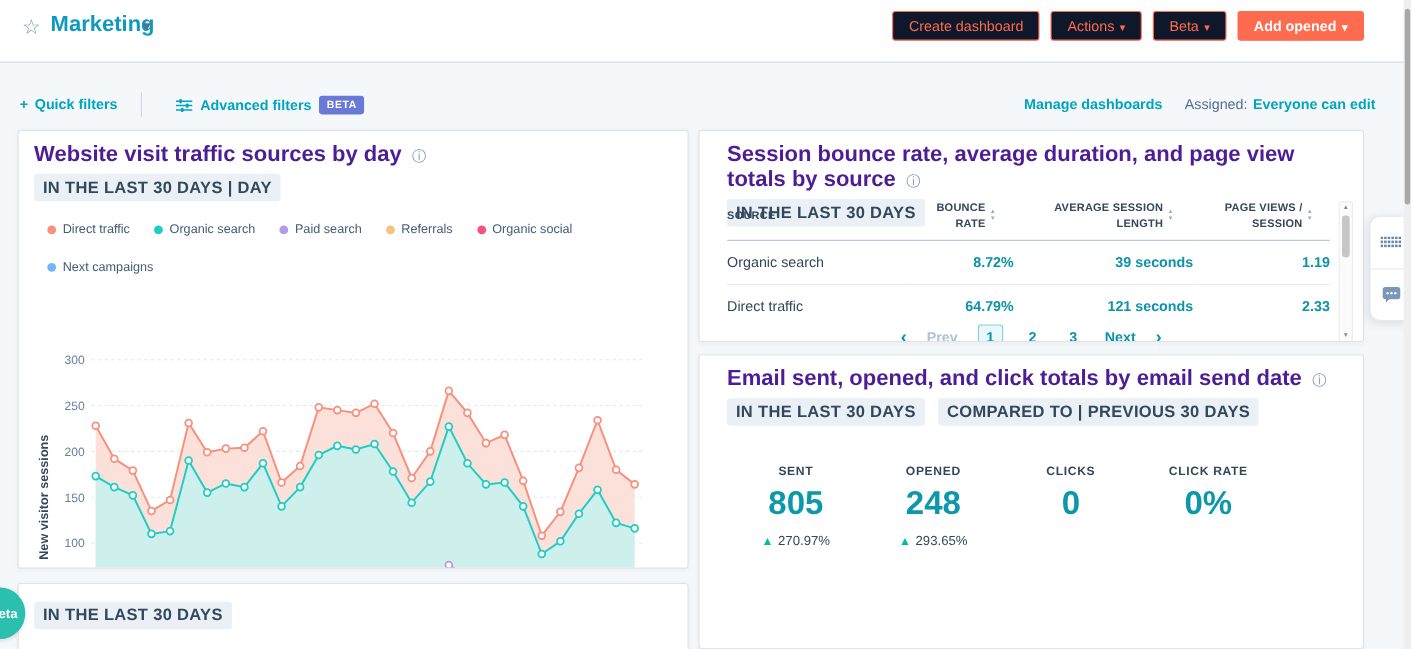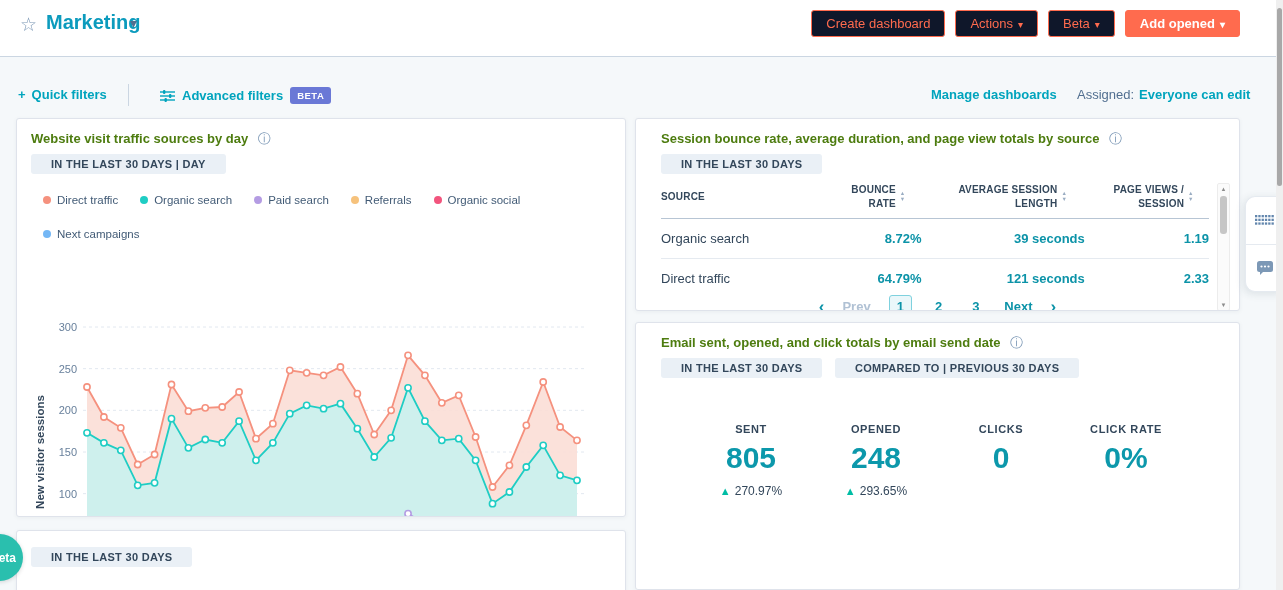--- a/index.html
+++ b/index.html
@@ -26,24 +26,24 @@
   .advanced { position:absolute; left:160px; top:3px; display:flex; align-items:center; gap:7px; }
   .beta-badge { background:#6a78d6; color:#fff; font-size:9.5px; font-weight:bold; letter-spacing:.5px;
                 border-radius:3px; padding:3px 7px; }
   .manage { position:absolute; left:931px; top:3px; }
   .assigned { position:absolute; left:1077px; top:3px; color:#516f90; }
   .assigned b.val { color:#00a4bd; font-weight:bold; cursor:pointer; margin-left:5px; }
 
   
   .card { position:absolute; background:#fff; border:1px solid #dfe3eb; border-radius:3px;
           box-shadow:0 1px 4px rgba(45,62,80,.06); overflow:hidden; }
-  .card-title { font-size:13px; font-weight:bold; color:#4d7c0f; }
+  .card-title { font-size:20px; font-weight:bold; color:#4c1d95; }
   .info-i { color:#7c98b6; font-size:13px; font-weight:normal; margin-left:5px; cursor:pointer; }
-  .badge { display:inline-block; background:#eaf0f6; color:#33475b; font-size:11px; font-weight:bold;
-           letter-spacing:.3px; border-radius:3px; padding:4px 20px; margin-top:6px; }
+  .badge { display:inline-block; background:#eaf0f6; color:#33475b; font-size:15px; font-weight:bold;
+           letter-spacing:.3px; border-radius:3px; padding:4px 8px; margin-top:6px; }
 
   .card-traffic { left:16px; top:118px; width:610px; height:399px; padding:10px 14px; }
   .legend { display:flex; gap:22px; margin-top:20px; margin-left:12px; flex-wrap:wrap; }
   .legend-item { display:flex; align-items:center; gap:6px; font-size:11.5px; color:#425b76; cursor:pointer; }
   .legend-dot { width:8px; height:8px; border-radius:50%; }
   .chart-wrap { position:absolute; left:14px; top:200px; }
 
   .card-sources { left:635px; top:118px; width:605px; height:193px; padding:10px 25px; }
   .src-table { position:absolute; left:25px; top:58px; width:548px; border-collapse:collapse; }
   .src-table th { font-size:10px; font-weight:bold; color:#33475b; text-transform:uppercase; letter-spacing:.2px;
@@ -67,21 +67,21 @@
   .tbl-scroll .thumb { position:absolute; left:2px; top:12px; width:7px; height:38px; background:#c6c6c6; border-radius:3px; }
   .pagination { position:absolute; left:0; top:176px; width:100%; display:flex; justify-content:center;
                 align-items:center; gap:18px; font-size:13px; font-weight:bold; }
   .pg-chev { color:#0c93a8; font-size:17px; font-weight:bold; cursor:pointer; }
   .pg-prev { color:#b0c1d4; cursor:default; }
   .pg-next { color:#0c93a8; cursor:pointer; }
   .pg-num { color:#0c93a8; cursor:pointer; padding:3px 7px; }
   .pg-num.current { border:1px solid #7fd1de; background:#eaf7fa; border-radius:3px; }
 
   .card-email { left:635px; top:322px; width:605px; height:268px; padding:10px 25px; }
-  .metrics { position:absolute; left:25px; top:100px; width:555px; display:flex; justify-content:center; }
+  .metrics { position:absolute; left:25px; top:100px; width:555px; display:flex; justify-content:flex-start; }
   .metric { width:125px; text-align:center; }
   .metric .m-label { font-size:11px; font-weight:bold; letter-spacing:.6px; color:#33475b; }
   .metric .m-value { font-size:30px; font-weight:bold; color:#0c98ab; margin-top:6px; }
   .metric .m-change { font-size:12px; color:#33475b; margin-top:9px; }
   .metric .m-change .tri { color:#00bda5; font-size:11px; margin-right:4px; }
 
   .card-device { left:16px; top:530px; width:610px; height:70px; padding:10px 14px; }
 
   
   .beta-tag { position:absolute; left:-24px; top:534px; width:47px; height:47px; border-radius:50%;

